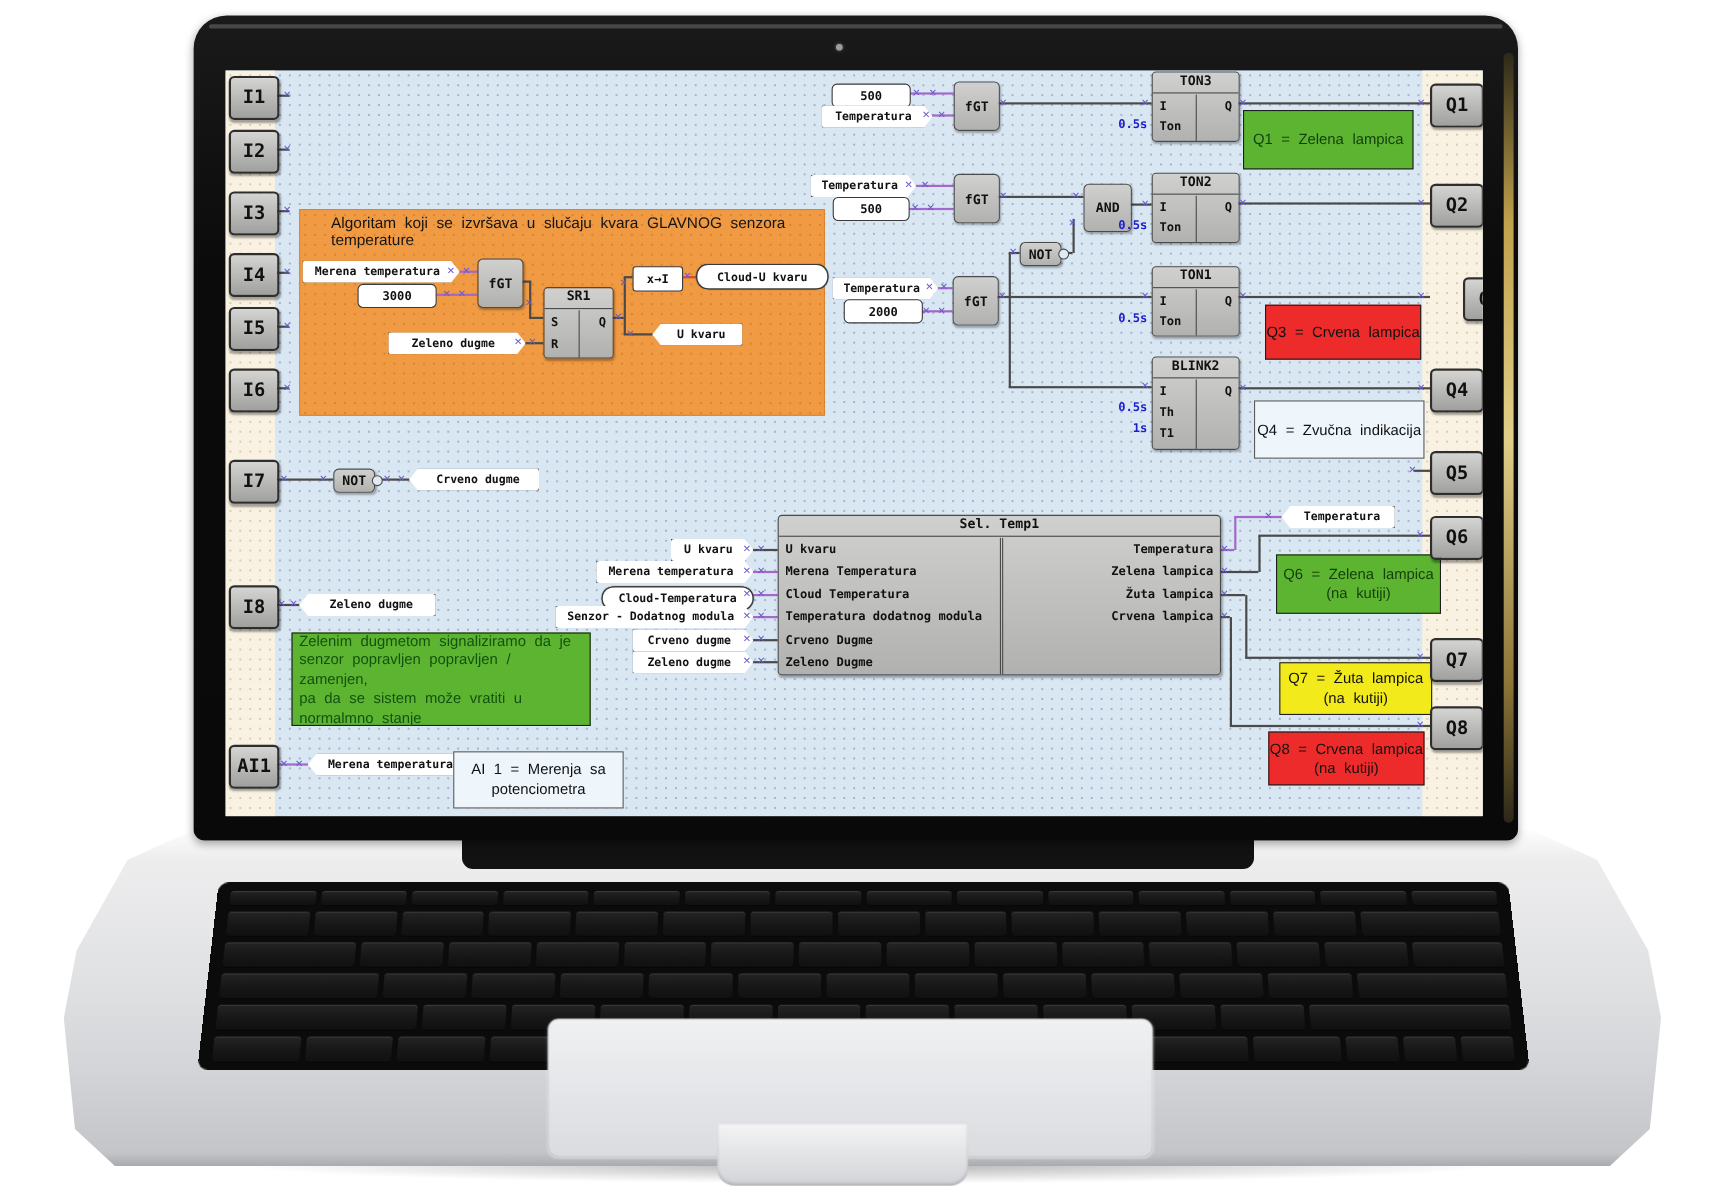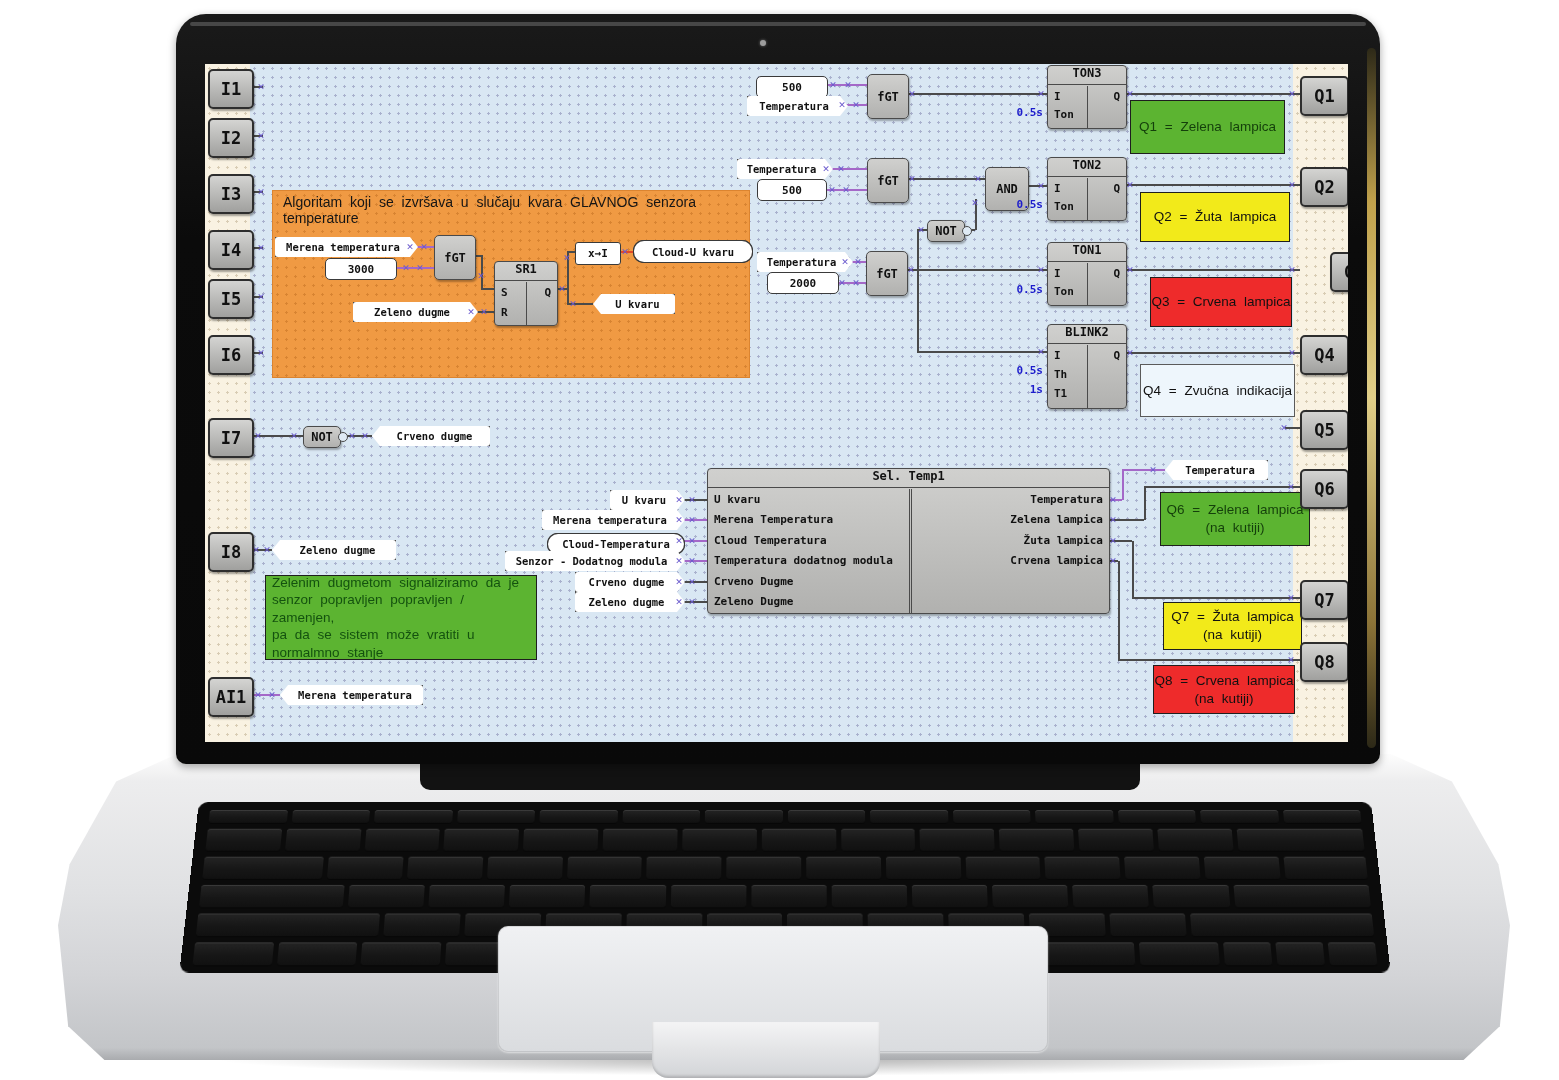--- a/index.html
+++ b/index.html
@@ -69,21 +69,21 @@
   
   .wh,.wv{position:absolute;z-index:2;background:#4a4a4a;}
   .wh{height:2px;} .wv{width:2px;}
   .a{background:#a468c8;} .r{background:#e04828;}
   .xm{position:absolute;z-index:5;color:#6a5acd;font:bold 9px "DejaVu Sans",sans-serif;transform:translate(-50%,-50%);}
   .tlabel{position:absolute;z-index:4;width:42px;text-align:right;font:bold 11px "DejaVu Sans Mono",monospace;color:#1d1dcc;}
   
   #panel{position:absolute;left:67px;top:126px;width:476px;height:186px;z-index:1;background:#f09a43;
      border:1px solid #db8430;
      background-image:radial-gradient(rgba(170,90,15,.35) 1px,rgba(0,0,0,0) 1.3px);background-size:9px 9px;}
-  #panelTitle{position:absolute;left:78px;top:130px;width:455px;z-index:3;
+  #panelTitle{position:absolute;left:96px;top:130px;width:455px;z-index:3;
      font:14px "Liberation Sans",sans-serif;color:#151515;word-spacing:4px;}
   .note{position:absolute;z-index:4;border:1.5px solid #1e1e1e;display:flex;flex-direction:column;
      align-items:center;justify-content:center;text-align:center;
      font:13.5px "Liberation Sans",sans-serif;color:#111;word-spacing:4px;line-height:1.3;}
   .note.green{background:#5cb431;color:#143f0b;}
   .note.yellow{background:#f2ea1a;}
   .note.red{background:#ee2b2b;}
   .note.light{background:#eef6fc;border-color:#5a5a5a;}
   .note.left{align-items:flex-start;text-align:left;padding:2px 6px;}
   .note.redtext{color:#4d0e0e;}
@@ -260,23 +260,20 @@
         </div>
       <div class="bubble" style="left:757px;top:162px"></div>
       <div class="blk" style="left:842px;top:93px;width:78px;height:62px">
         <div class="hdr">TON2</div>
           <div class="vdiv"></div>
         <span class="pl" style="top:24px">I</span>
         <span class="pl" style="top:42px">Ton</span>
         <span class="pr" style="top:24px">Q</span>
       </div>
       <div class="tlabel" style="left:796px;top:134px">0.5s</div>
-      <div class="note yellow" style="left:935px;top:128px;width:148px;height:48px">
-          <div>Q2 = Žuta lampica</div>
-        </div>
 
       <div class="tag tag-r" style="left:552px;top:188px;width:83px">
           <span>Temperatura</span>
         </div>
       <div class="valbox" style="left:562px;top:208px;width:70px">2000</div>
       <div class="sblk" style="left:661px;top:187px;width:40px;height:43px">
           <span>fGT</span>
         </div>
       <div class="blk" style="left:842px;top:178px;width:78px;height:62px">
         <div class="hdr">TON1</div>
@@ -378,36 +375,40 @@
       <div class="tag tag-r" style="left:370px;top:508px;width:97px">
           <span>Crveno dugme</span>
         </div>
       <div class="tag tag-r" style="left:370px;top:528px;width:97px">
           <span>Zeleno dugme</span>
         </div>
       <div class="tag tag-l" style="left:960px;top:396px;width:90px">
           <span>Temperatura</span>
         </div>
 
-      <div class="note green" style="left:955px;top:428px;width:148px;height:52px">
+      <div class="note green" style="left:955px;top:440px;width:148px;height:52px">
         <div>Q6 = Zelena lampica</div>
           <div>(na kutiji)</div>
       </div>
       <div class="note yellow" style="left:958px;top:538px;width:137px;height:46px">
         <div>Q7 = Žuta lampica</div>
           <div>(na kutiji)</div>
       </div>
       <div class="note red" style="left:948px;top:601px;width:140px;height:47px">
         <div>Q8 = Crvena lampica</div>
           <div>(na kutiji)</div>
       </div>
 
       <div class="tag tag-l" style="left:75px;top:621px;width:130px">
           <span>Merena temperatura</span>
         </div>
+      <div class="note light" style="left:207px;top:619px;width:153px;height:50px">
+        <div>AI 1 = Merenja sa</div>
+          <div>potenciometra</div>
+      </div>
     <div class="wh a" style="left: 621px; top: 20px; width: 41px;"></div>
         <div class="wh a" style="left: 630px; top: 40px; width: 32px;"></div>
         <div class="wh" style="left: 702px; top: 29px; width: 140px;"></div>
         <div class="wh" style="left: 920px; top: 29px; width: 175px;"></div>
         <div class="wh a" style="left: 615px; top: 104px; width: 47px;"></div>
         <div class="wh a" style="left: 620px; top: 125px; width: 42px;"></div>
         <div class="wh" style="left: 702px; top: 114px; width: 78px;"></div>
         <div class="wv" style="left: 770px; top: 135px; height: 31px;"></div>
         <div class="wh" style="left: 765px; top: 165px; width: 5px;"></div>
         <div class="wh" style="left: 822px; top: 121px; width: 20px;"></div>

